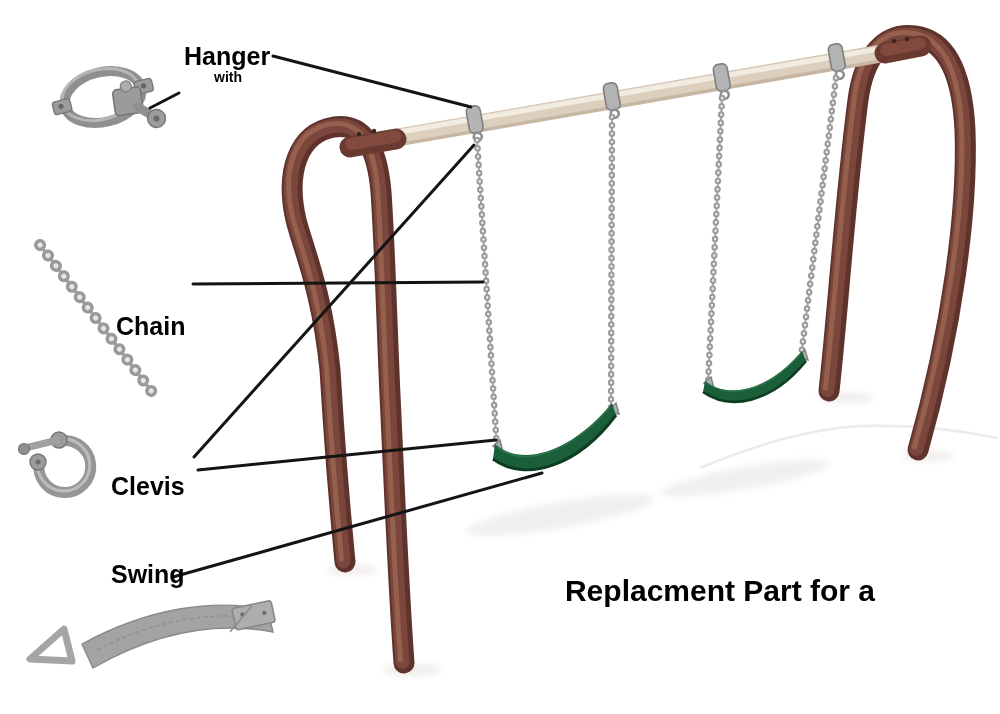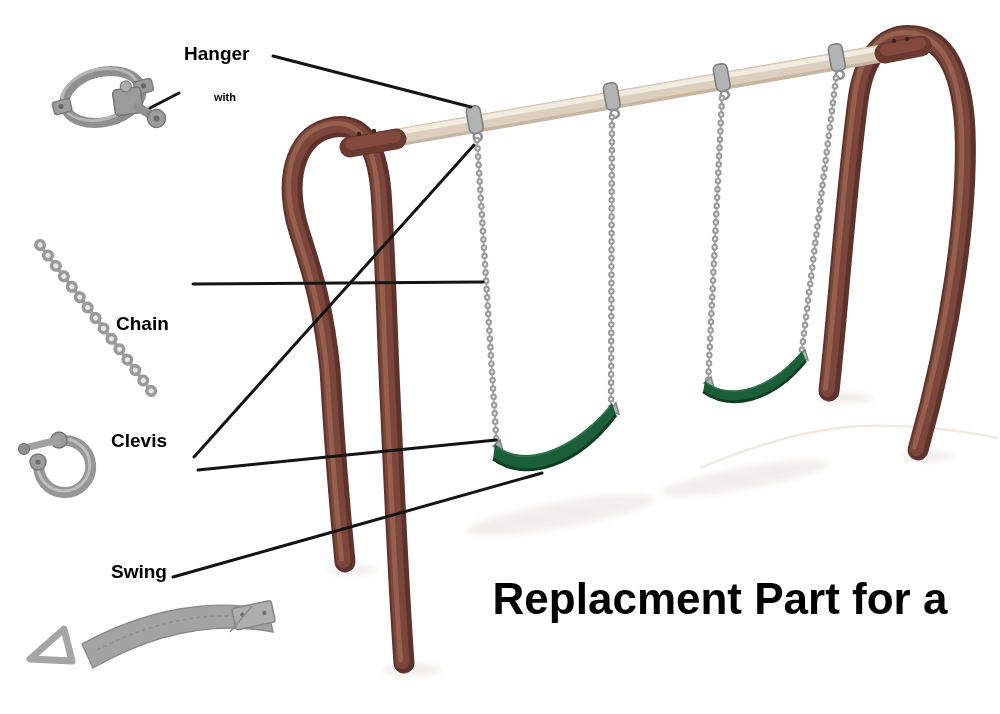--- a/index.html
+++ b/index.html
@@ -13,29 +13,29 @@
   html,body{margin:0;padding:0;background:#fff;}
   #stage{
     position:relative;width:1000px;height:714px;background:#ffffff;
     font-family:"Liberation Sans", sans-serif;overflow:hidden;
   }
   #scene{position:absolute;left:0;top:0;}
   .label{
     position:absolute;color:var(--text-black);font-weight:700;
     line-height:1.02;white-space:nowrap;
   }
-  .label-big{font-size:19px;}
+  .label-big{font-size:25px;}
   #hanger-label{left:184px;top:44px;}
-  #hanger-label .sub{padding-left:30px;font-size:11px;line-height:1.1;margin-top:28px;}
+  #hanger-label .sub{padding-left:30px;font-size:14px;line-height:1.1;}
   #chain-label{left:116px;top:270px;margin-top:44px;}
-  #clevis-label{left:111px;top:431px;}
+  #clevis-label{left:111px;top:474px;}
   #seat-label{left:111px;top:562px;}
   #title{
     position:absolute;left:452px;top:574px;width:536px;text-align:center;
-    color:var(--text-black);font-weight:700;font-size:44px;line-height:1.13;
+    color:var(--text-black);font-weight:700;font-size:30px;line-height:1.13;
     letter-spacing:0px;
   }
 </style>
 </head>
 <body>
 
 <div id="stage">
 
   <svg id="scene" width="1000" height="714" viewBox="0 0 1000 714">
     <defs>

